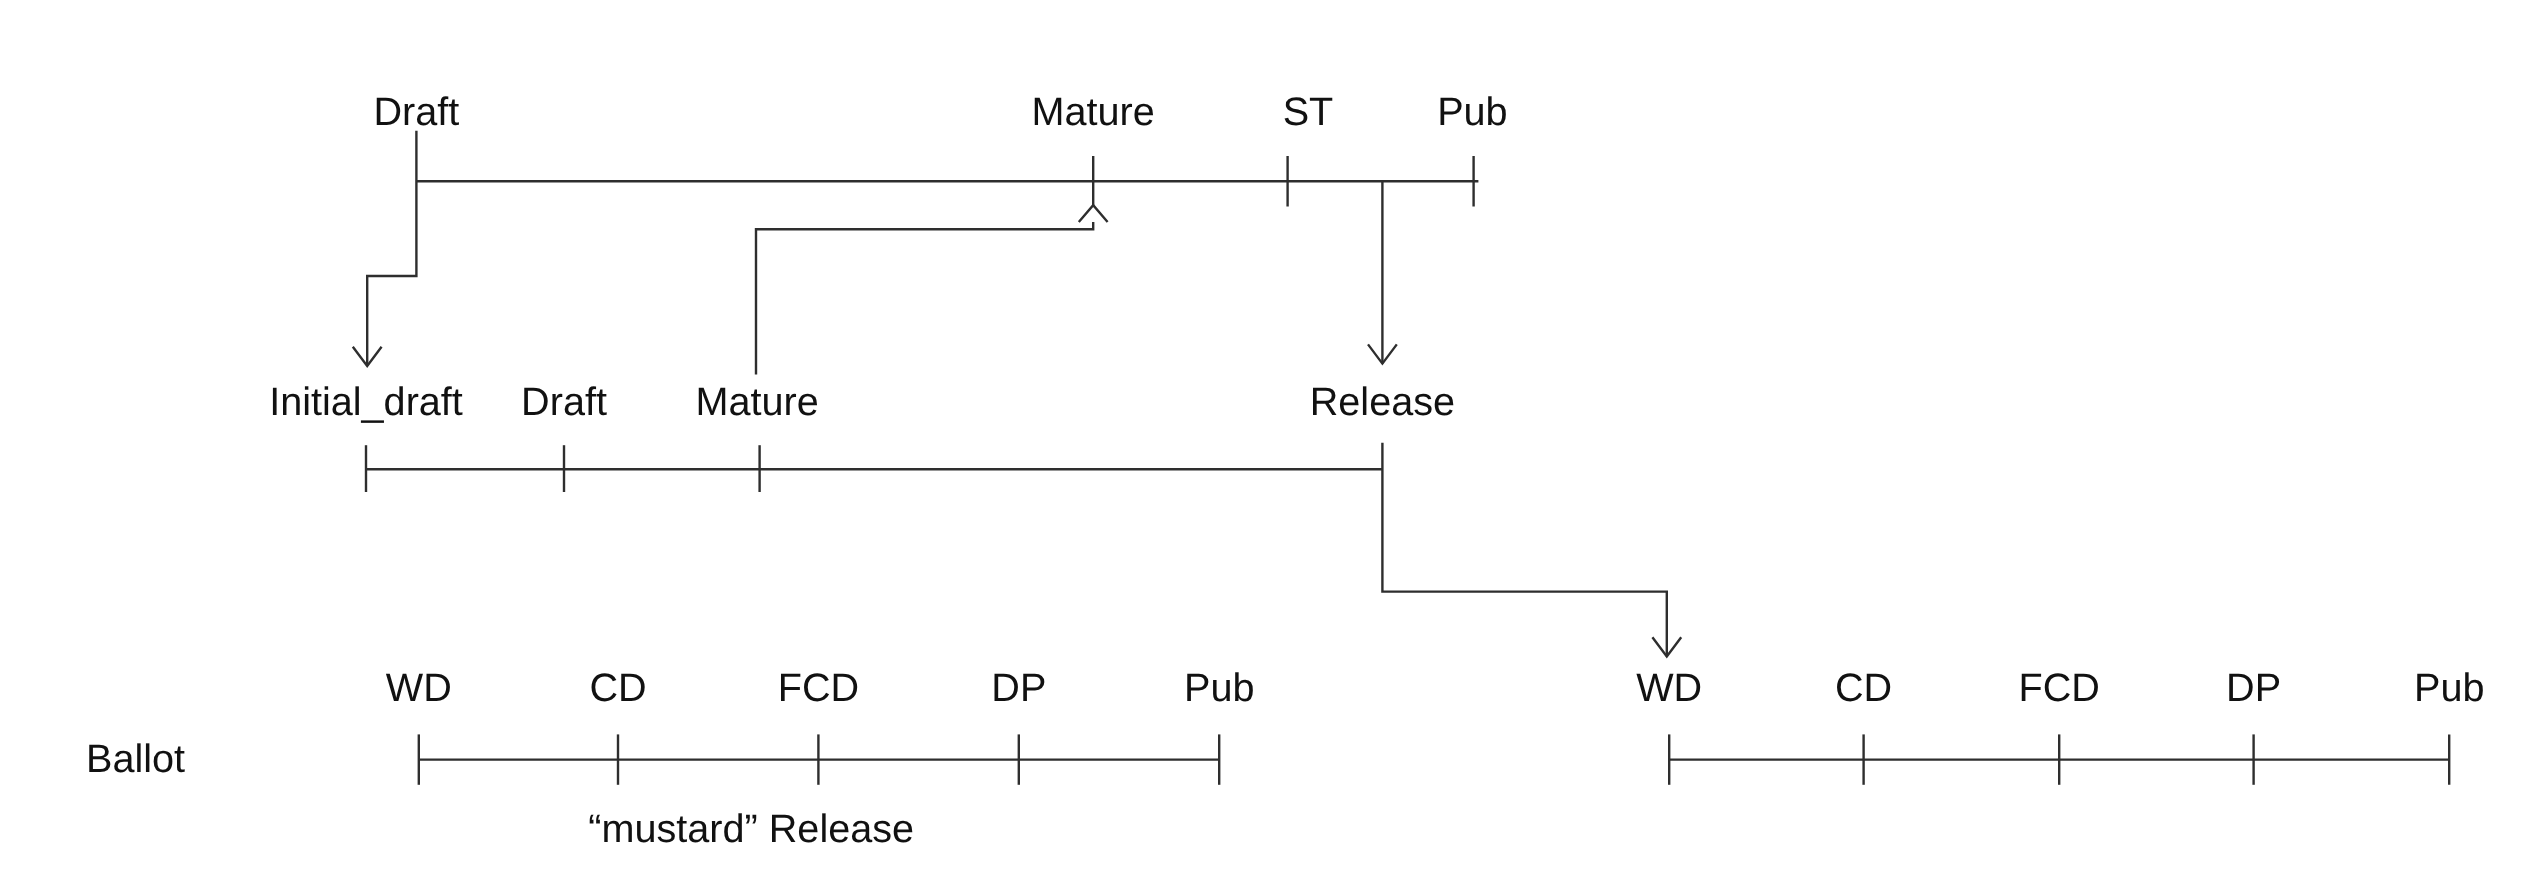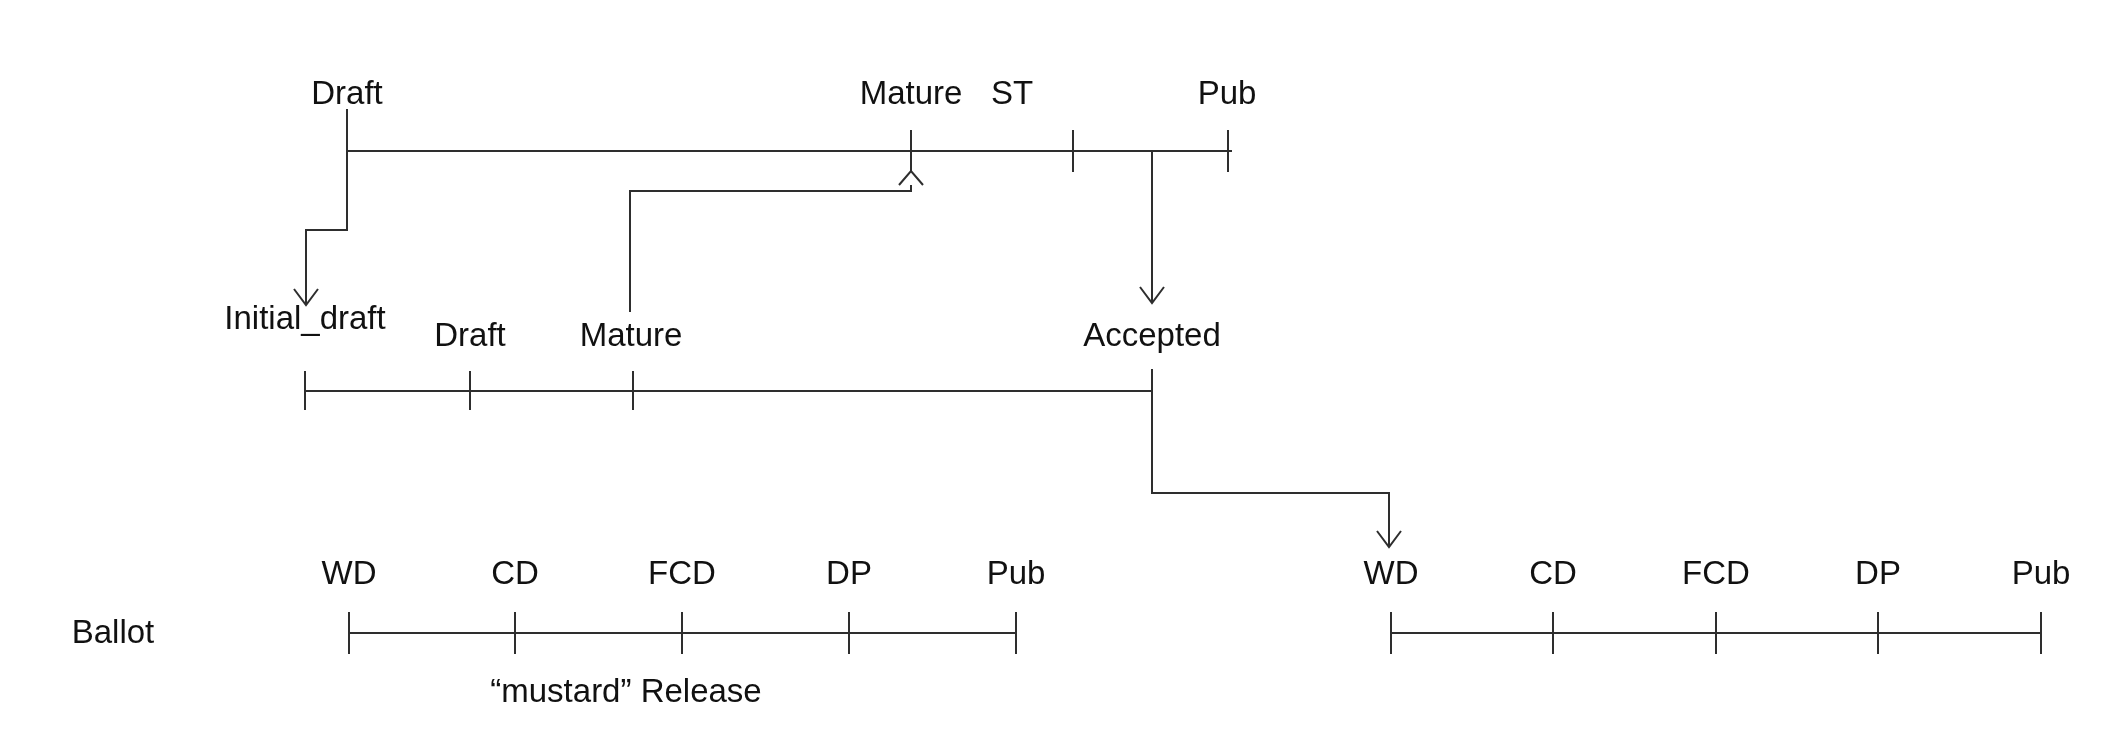--- a/index.html
+++ b/index.html
@@ -67,27 +67,27 @@
     <path d="M1391 595 H2041"></path>
     <path d="M1391 574 V616"></path>
     <path d="M1553 574 V616"></path>
     <path d="M1716 574 V616"></path>
     <path d="M1878 574 V616"></path>
     <path d="M2041 574 V616"></path>
   </svg>
 
   <span class="lbl" style="left:347px;top:37px;">Draft</span>
   <span class="lbl" style="left:911px;top:37px;">Mature</span>
-  <span class="lbl" style="left:1012px;top:37px;">ST</span>
+  <span class="lbl" style="left:1090px;top:37px;">ST</span>
   <span class="lbl" style="left:1227px;top:37px;">Pub</span>
 
-  <span class="lbl" style="left:305px;top:262px;">Initial_draft</span>
+  <span class="lbl" style="left:305px;top:279px;">Initial_draft</span>
   <span class="lbl" style="left:470px;top:279px;">Draft</span>
   <span class="lbl" style="left:631px;top:279px;text-align:center;">Mature</span>
-  <span class="lbl" style="left:1152px;top:279px;">Accepted</span>
+  <span class="lbl" style="left:1152px;top:279px;">Release</span>
 
   <span class="lbl" style="left:113px;top:576px;">Ballot</span>
 
   <span class="lbl" style="left:349px;top:517px;">WD</span>
   <span class="lbl" style="left:515px;top:517px;">CD</span>
   <span class="lbl" style="left:682px;top:517px;">FCD</span>
   <span class="lbl" style="left:849px;top:517px;">DP</span>
   <span class="lbl" style="left:1016px;top:517px;">Pub</span>
   <span class="lbl" style="left:626px;top:635px;">“mustard” Release</span>
 

